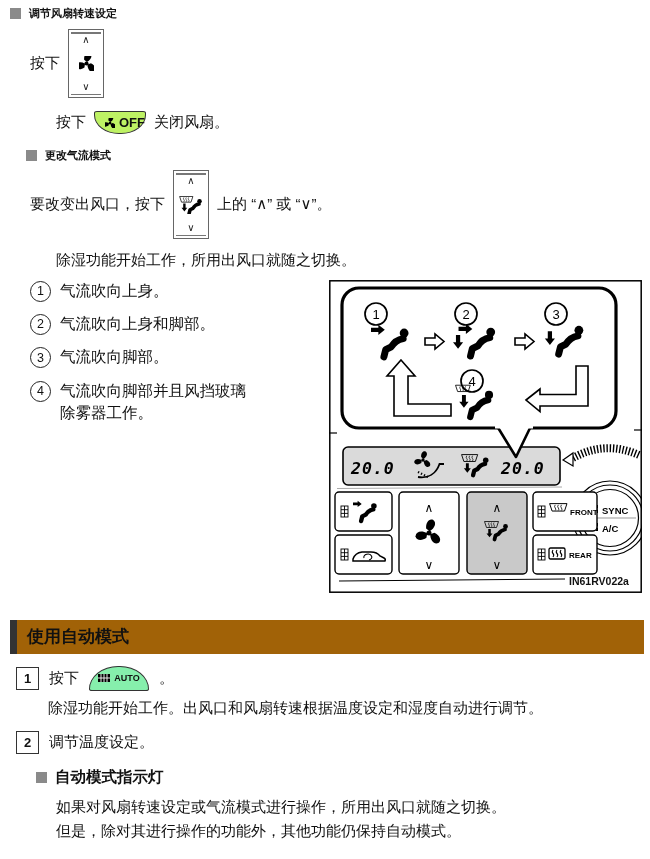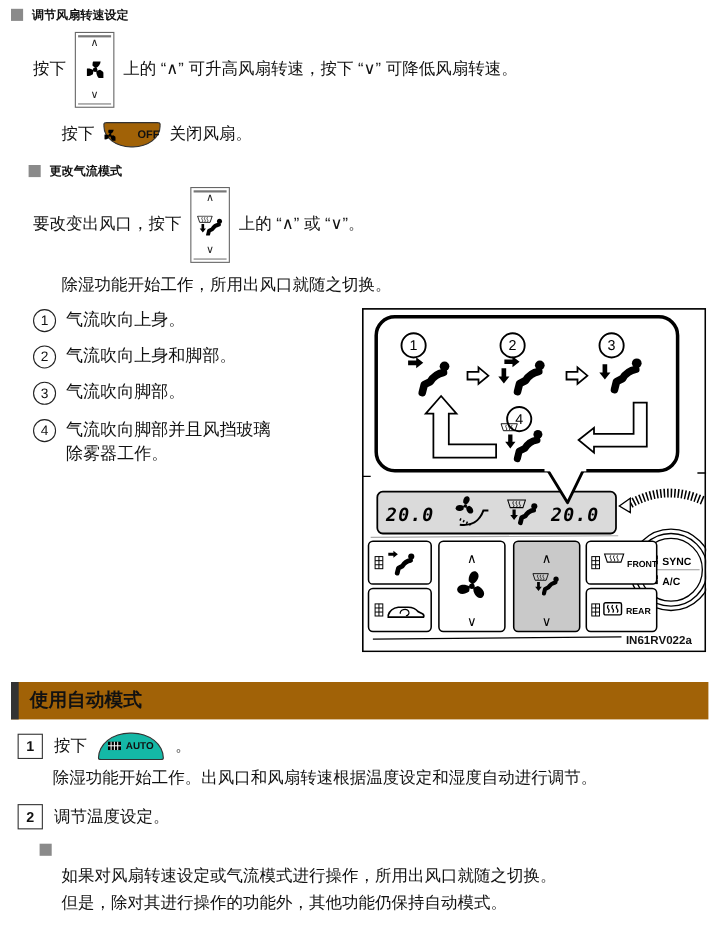--- a/index.html
+++ b/index.html
@@ -14,27 +14,27 @@
   .bodytext{font-size:15px;line-height:1.5;}
   .flexline{display:flex;align-items:center;gap:8px;}
   
   .rocker{display:inline-flex;flex-direction:column;align-items:center;justify-content:space-between;
           width:34px;height:57px;border:1.6px solid #666;background:#fff;padding:5px 0;
           position:relative;flex:0 0 auto;}
   .rocker::before,.rocker::after{content:"";position:absolute;left:2px;right:2px;height:1.5px;background:#777;}
   .rocker::before{top:2px}.rocker::after{bottom:2px}
   .rocker .cap{font-size:10px;line-height:1;color:#222;}
   
-  .offbtn{display:inline-flex;align-items:center;justify-content:space-between;gap:4px;
-          width:50px;height:21px;border:1.4px solid #333;background:#a16207;
+  .offbtn{display:inline-flex;align-items:center;justify-content:flex-end;gap:4px;
+          width:50px;height:21px;border:1.4px solid #333;background:#bef264;
           border-radius:3px 3px 25px 25px / 2px 2px 19px 19px;
-          font-size:10px;font-weight:bold;flex:0 0 auto;}
+          font-size:13px;font-weight:bold;flex:0 0 auto;}
   
   .autobtn{display:inline-flex;align-items:center;justify-content:center;gap:4px;
-          width:58px;height:23px;border:1.4px solid #333;background:#14b8a6;
+          width:58px;height:23px;border:1.4px solid #333;background:#86efac;
           border-radius:29px 29px 3px 3px / 23px 23px 2px 2px;
           font-size:9px;font-weight:bold;flex:0 0 auto;}
   
   .cols{position:relative;height:318px;margin-top:8px;}
   .airlist{margin-left:20px;width:300px;}
   .airlist .item{display:flex;gap:9px;margin-bottom:11px;font-size:15.5px;line-height:1.45;}
   .circnum{width:19px;height:19px;border:1.5px solid #222;border-radius:50%;display:inline-flex;
            align-items:center;justify-content:center;font-size:12.5px;flex:0 0 auto;margin-top:1px;}
   .figwrap{position:absolute;top:0;right:2px;width:313px;height:313px;}
   
@@ -142,21 +142,20 @@
 
   <div class="flexline bodytext indent1" style="margin-top:8px;">
     <span>按下</span>
     <span class="rocker">
       <span class="cap">∧</span>
       <svg width="15" height="15" viewBox="-8 -8 16 16">
           <use href="#fanGlyph"></use>
         </svg>
       <span class="cap">∨</span>
     </span>
-    <span>上的 “∧” 可升高风扇转速，按下 “∨” 可降低风扇转速。</span>
   </div>
 
   <div class="flexline bodytext indent2" style="margin-top:13px;">
     <span>按下</span>
     <span class="offbtn">
       <svg width="10" height="10" viewBox="-8 -8 16 16">
           <use href="#fanGlyph"></use>
         </svg>
       <span>OFF</span>
     </span>
@@ -355,19 +354,20 @@
   </div>
   <div class="stepdesc">除湿功能开始工作。出风口和风扇转速根据温度设定和湿度自动进行调节。</div>
 
   <div class="steprow">
     <span class="stepnum">2</span>
     <span>调节温度设定。</span>
   </div>
 
   <div class="subhead">
     <span class="sq"></span>
+    <span>自动模式指示灯</span>
   </div>
   <div class="subpara">
     <span>如果对风扇转速设定或气流模式进行操作，所用出风口就随之切换。</span><br>
     <span>但是，除对其进行操作的功能外，其他功能仍保持自动模式。</span>
   </div>
 
 </div>
 
 </body></html>

